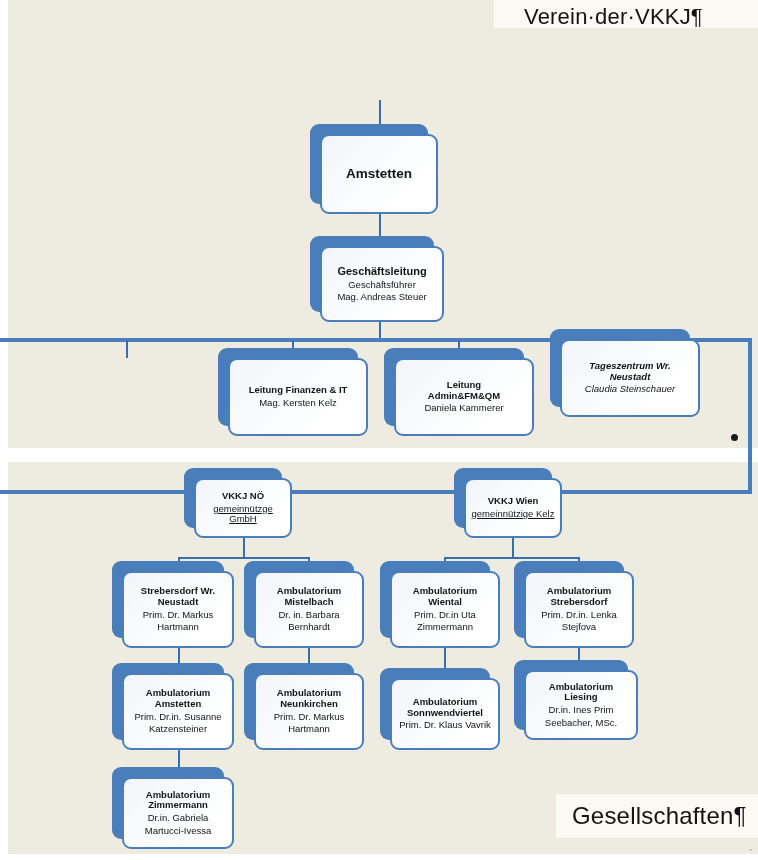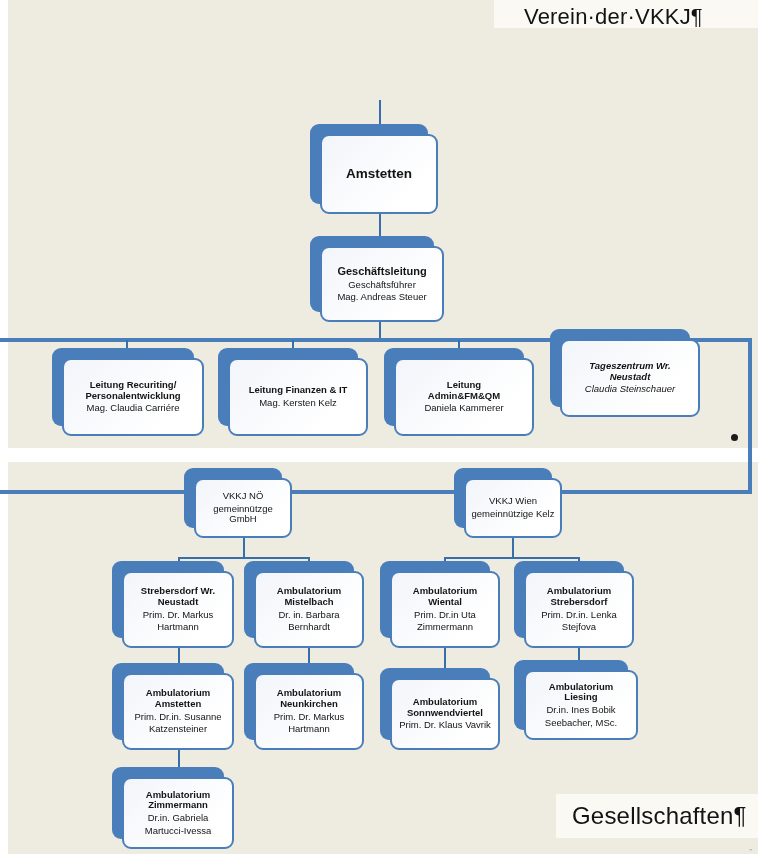--- a/index.html
+++ b/index.html
@@ -111,22 +111,22 @@
 
   
   .t-lg .title { font-size: 13.5px; }
 
   .t-md .title { font-size: 11px; }
   .t-md .sub   { font-size: 9.5px; margin-top: 2px; }
 
   .t-sm .title { font-size: 9.5px; }
   .t-sm .sub   { font-size: 9.5px; margin-top: 2px; }
 
-  .t-gmbh .title { font-size: 9.5px; font-weight: normal; }
-  .t-gmbh .sub   { font-size: 9.5px; margin-top: 2px; }
+  .t-gmbh .title { font-size: 9.5px; font-weight: bold; }
+  .t-gmbh .sub   { font-size: 9.5px; margin-top: 2px; text-decoration: underline; }
 
   .tiny-mark {
     position: absolute;
     right: 6px;
     bottom: 4px;
     font-size: 8px;
     color: #9a9a9a;
   }
 </style>
 </head>
@@ -188,28 +188,20 @@
 
   <div class="node t-md" style="left:320px; top:246px; width:124px; height:76px;">
     <div class="backing"></div>
     <div class="face">
       <div class="title">Geschäftsleitung</div>
       <div class="sub">Geschäftsführer</div>
       <div class="sub">Mag. Andreas Steuer</div>
     </div>
   </div>
 
-  <div class="node t-sm" style="left:62px; top:358px; width:142px; height:78px;">
-    <div class="backing"></div>
-    <div class="face">
-      <div class="title">Leitung Recuriting/</div>
-      <div class="title">Personalentwicklung</div>
-      <div class="sub">Mag. Claudia  Carriére</div>
-    </div>
-  </div>
 
   <div class="node t-sm" style="left:228px; top:358px; width:140px; height:78px;">
     <div class="backing"></div>
     <div class="face">
       <div class="title">Leitung Finanzen &amp; IT</div>
       <div class="sub">Mag. Kersten Kelz</div>
     </div>
   </div>
 
   <div class="node t-sm" style="left:394px; top:358px; width:140px; height:78px;">
@@ -312,21 +304,21 @@
       <div class="title">Ambulatorium</div>
       <div class="title">Sonnwendviertel</div>
       <div class="sub">Prim. Dr. Klaus Vavrik</div>
     </div>
   </div>
 
   <div class="node t-sm" style="left:524px; top:670px; width:114px; height:70px;">
     <div class="backing"></div>
     <div class="face">
       <div class="title">Ambulatorium Liesing</div>
-      <div class="sub">Dr.in. Ines Bobik</div>
+      <div class="sub">Dr.in. Ines Prim</div>
       <div class="sub">Seebacher, MSc.</div>
     </div>
   </div>
 
   <div class="node t-sm" style="left:122px; top:777px; width:112px; height:72px;">
     <div class="backing"></div>
     <div class="face">
       <div class="title">Ambulatorium</div>
       <div class="title">Zimmermann</div>
       <div class="sub">Dr.in. Gabriela</div>

